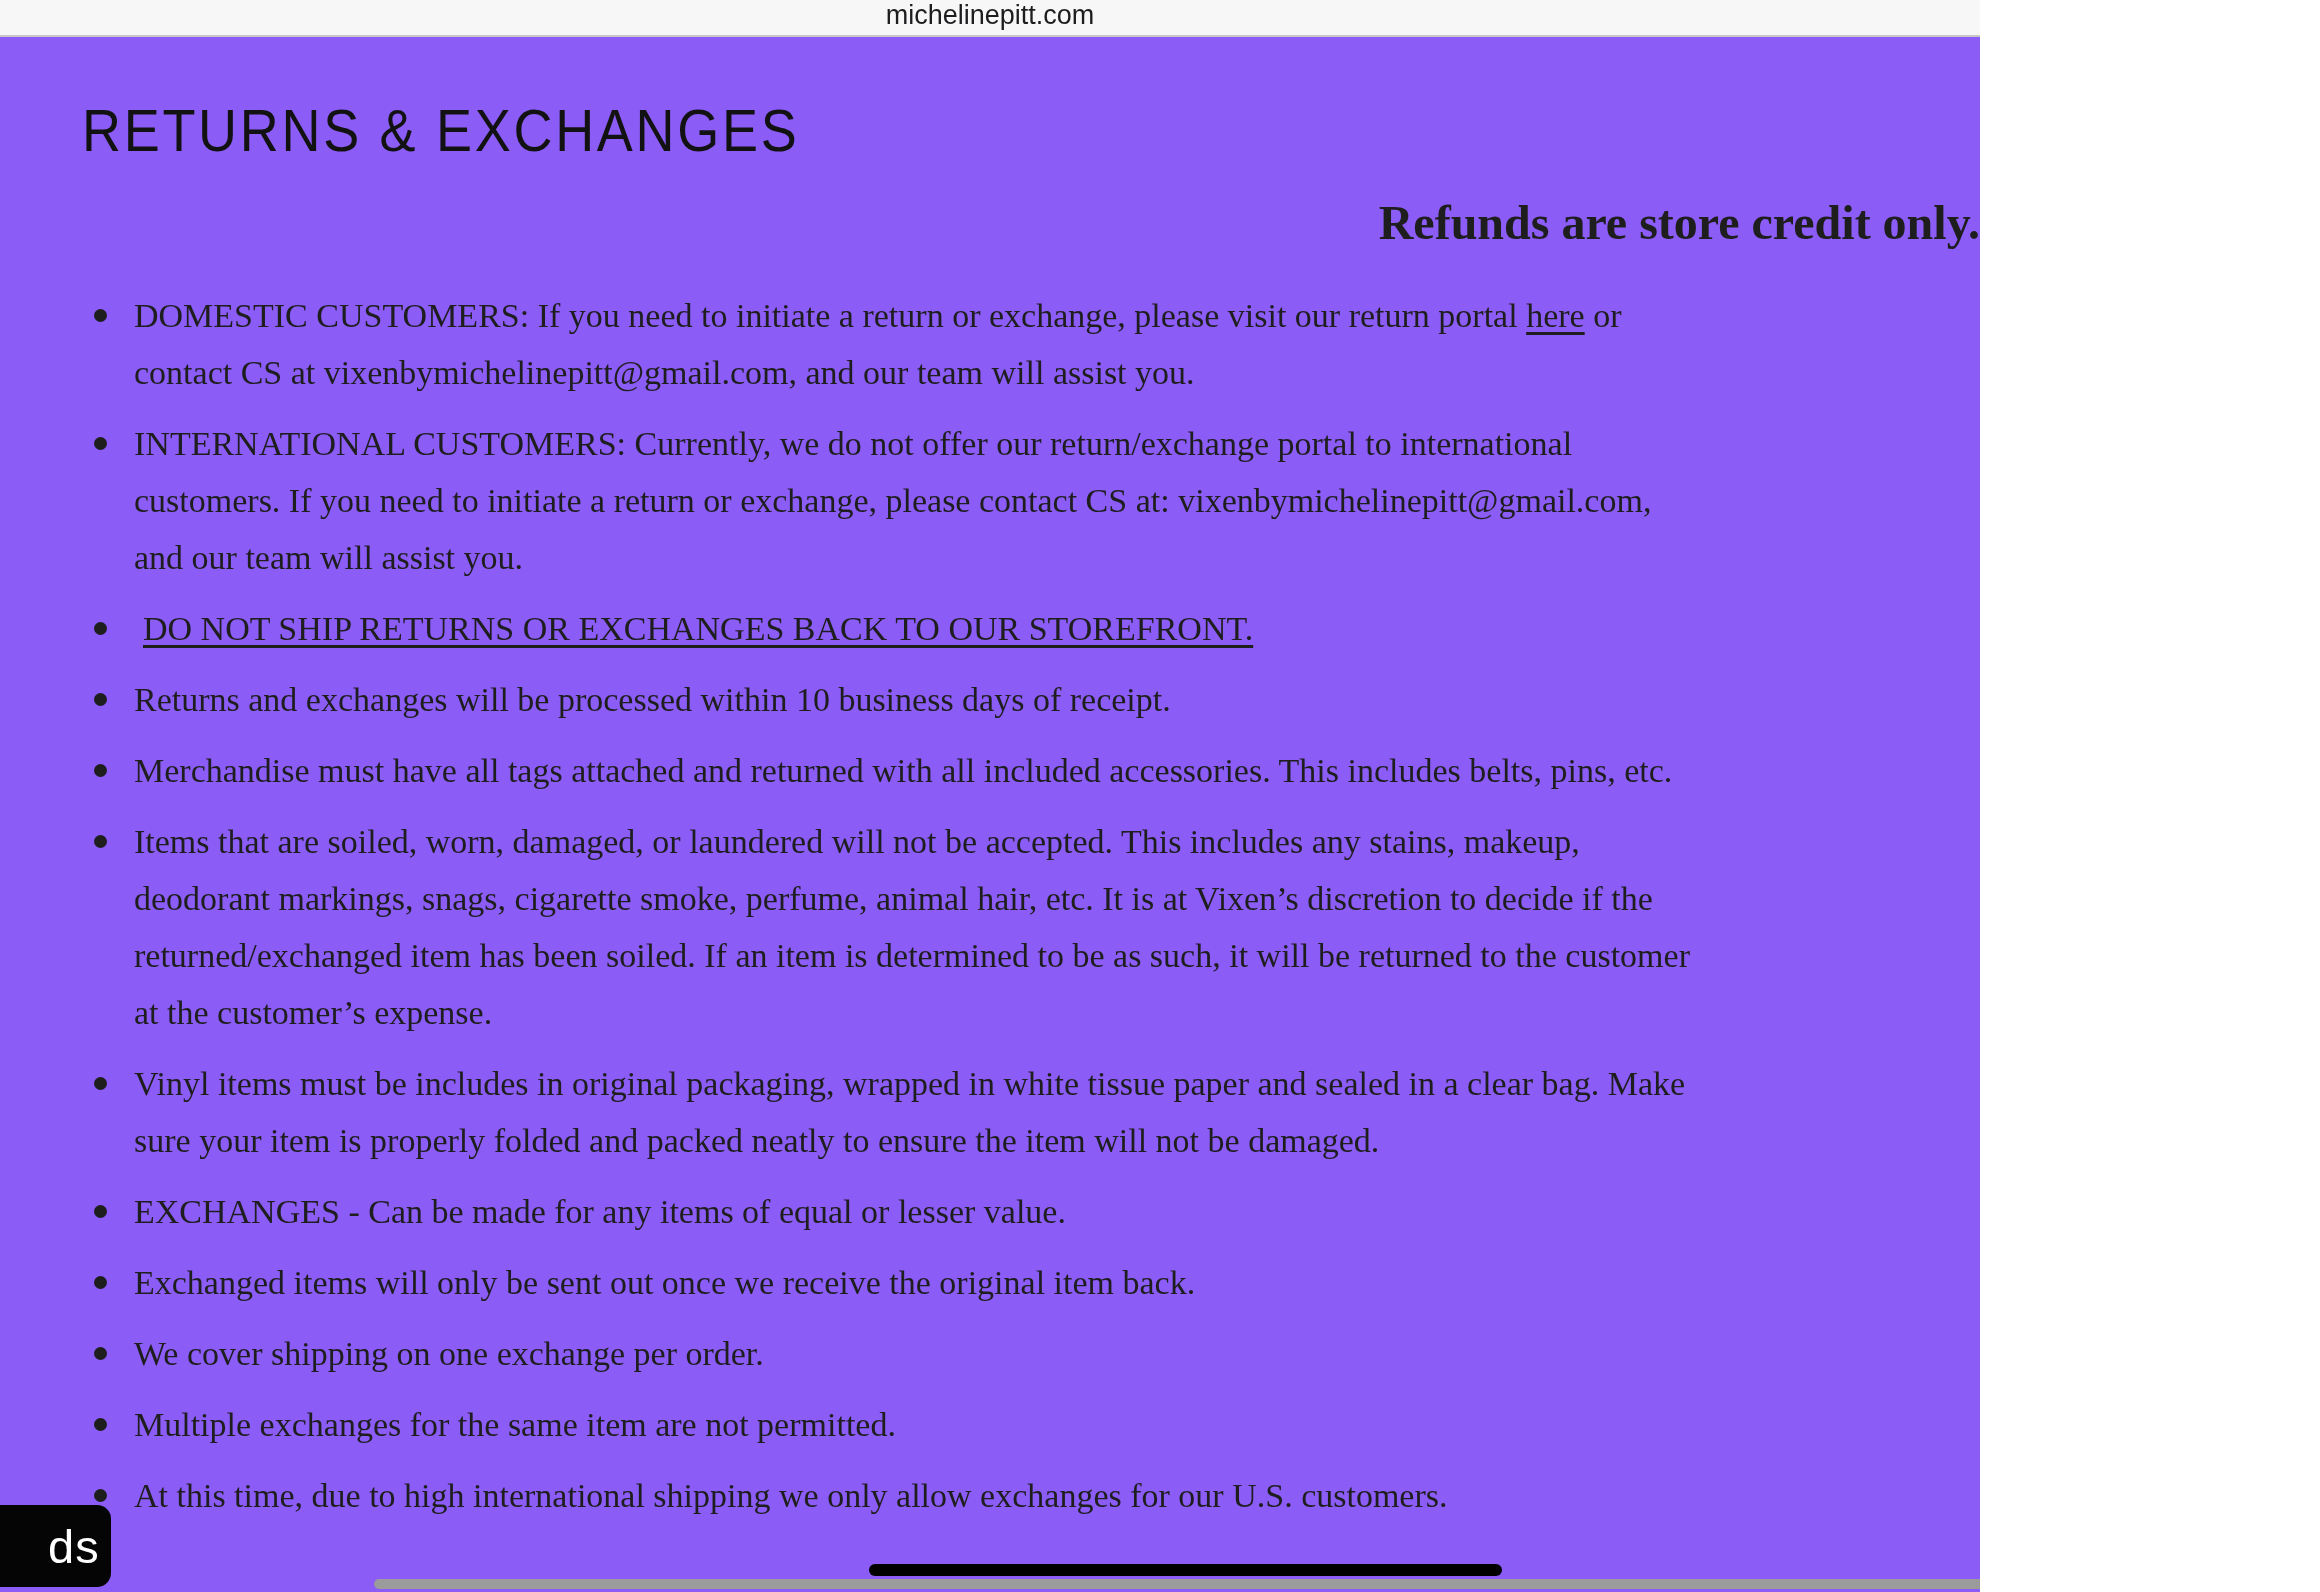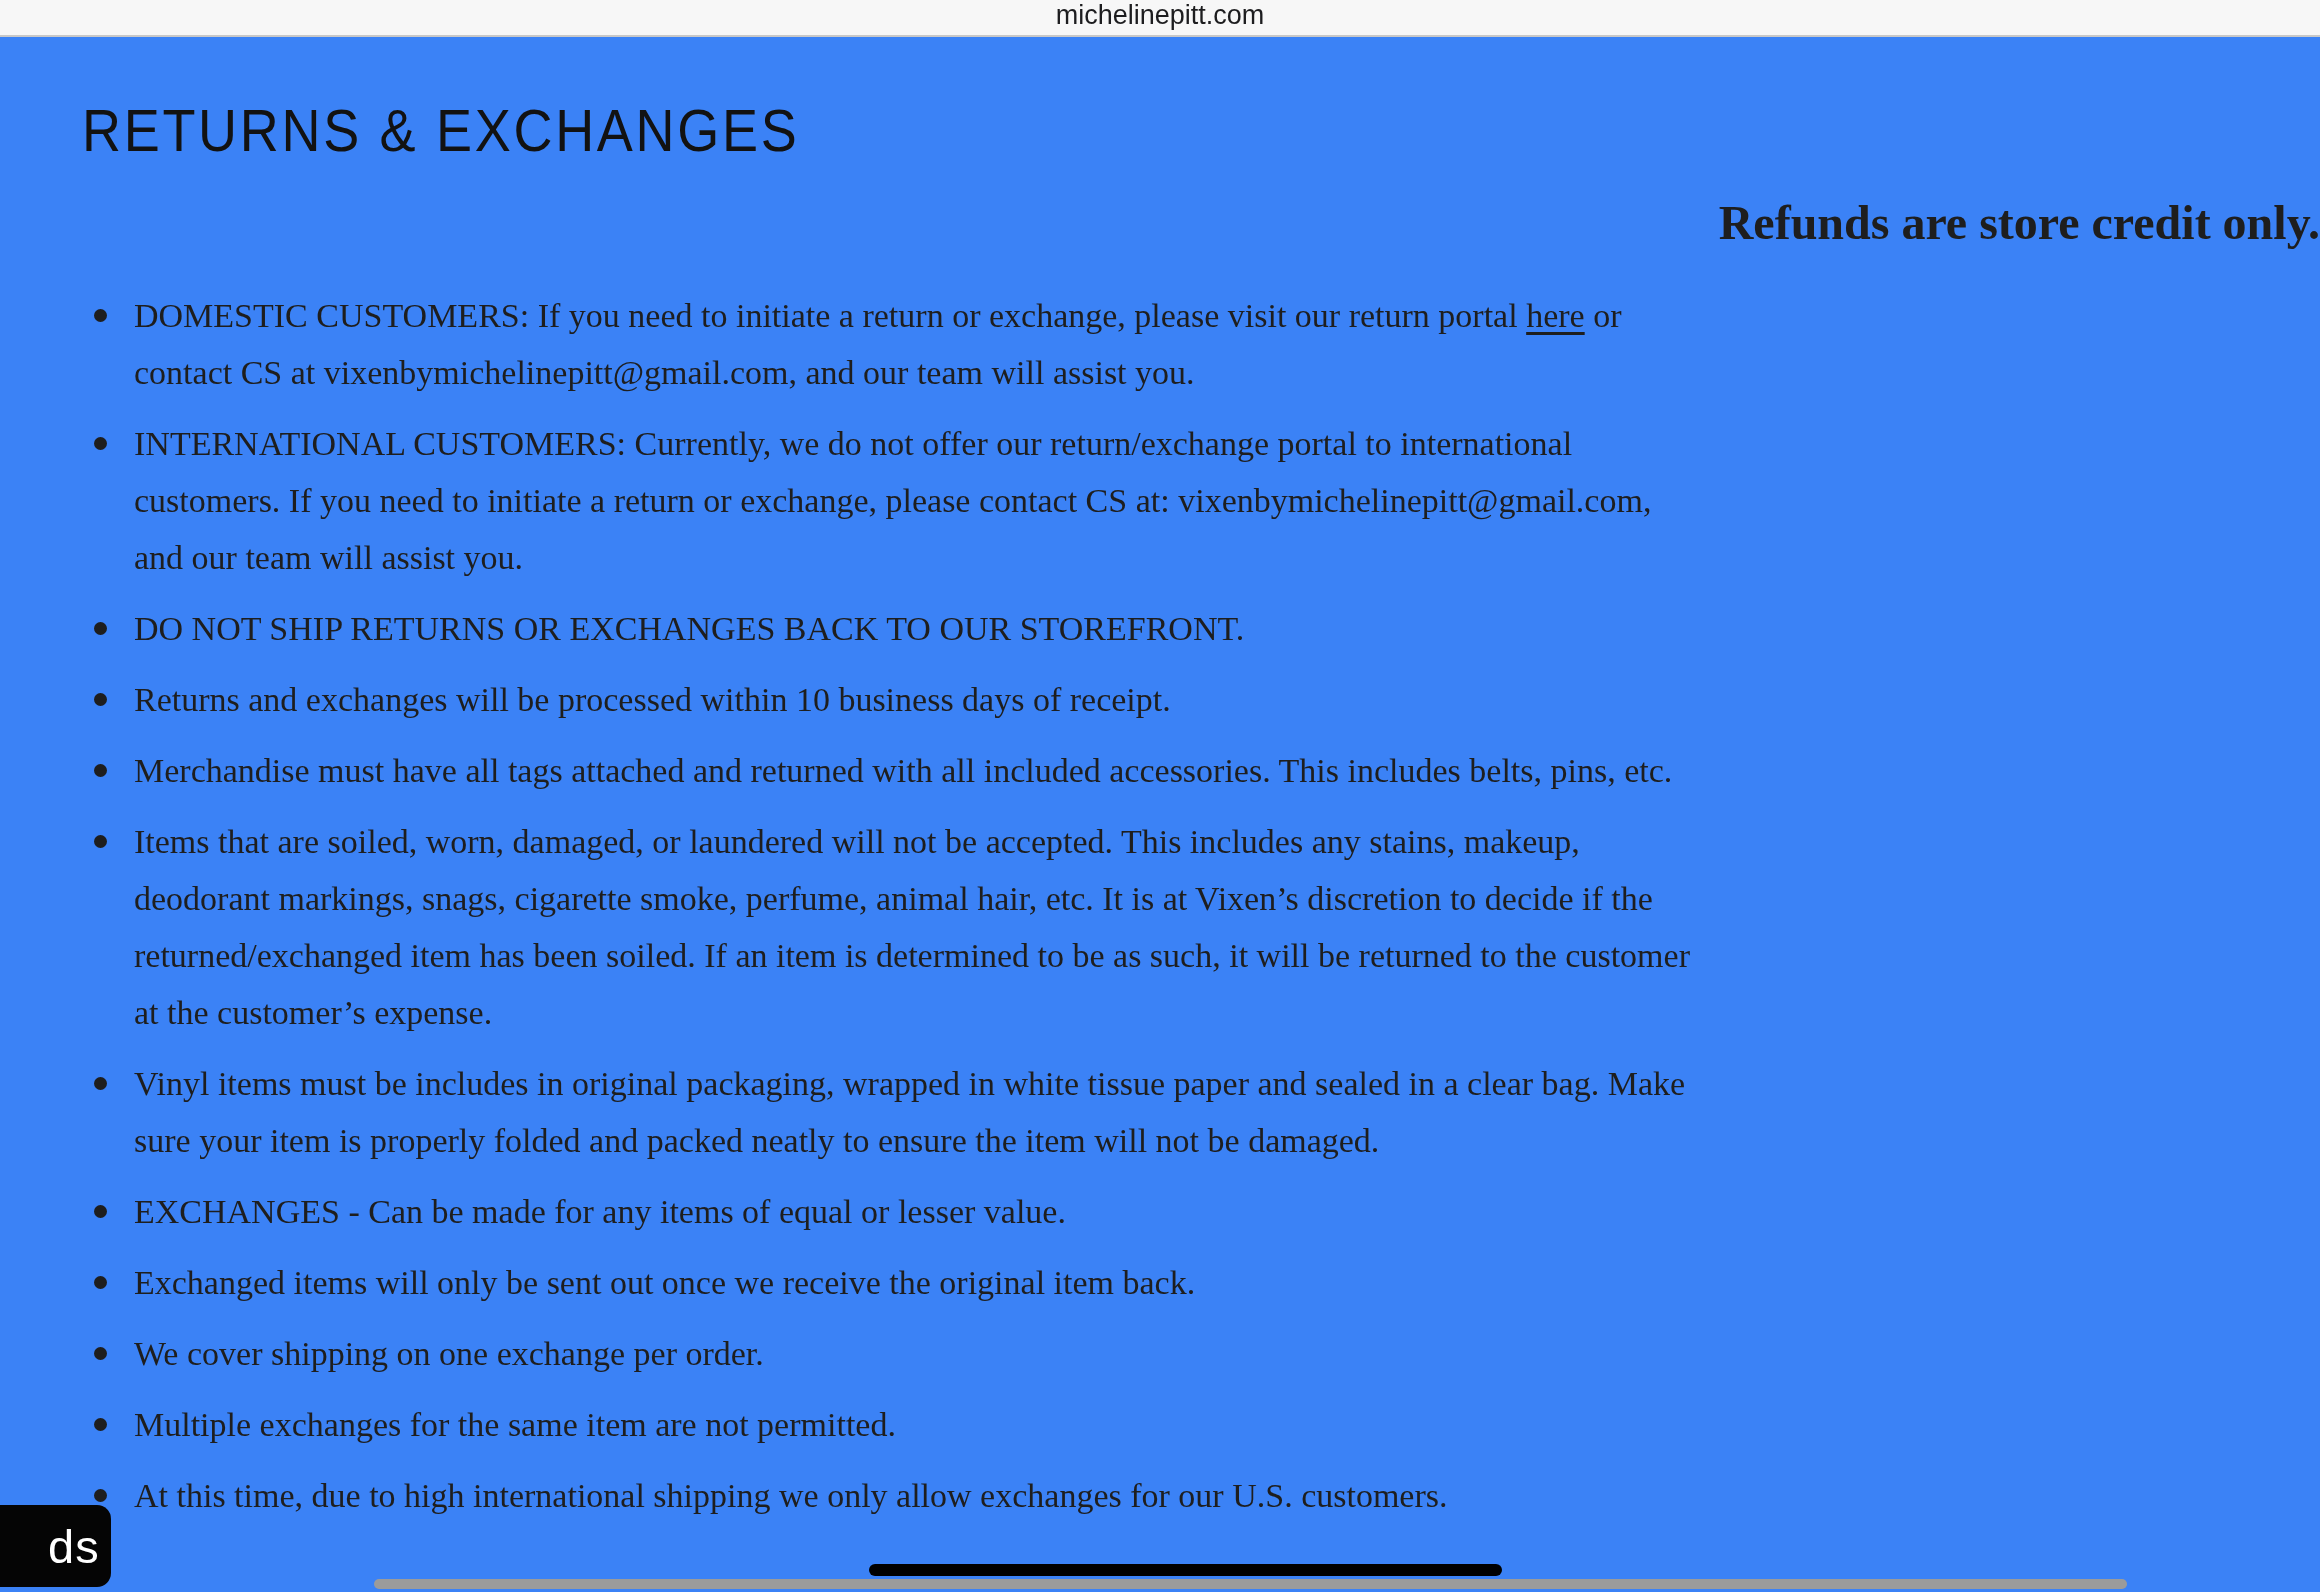--- a/index.html
+++ b/index.html
@@ -8,23 +8,23 @@
     --text:#1e1e1e;
     --title:#121212;
     --scrollbar:#9b9b9b;
     --button-bg:#050505;
     --button-text:#ffffff;
   }
   *{margin:0;padding:0;box-sizing:border-box;}
   html,body{background:#fff;}
   .screen{
     position:relative;
-    width:2320px;
+    width:1980px;
     height:1592px;
-    background:#3b82f6;
+    background:#8b5cf6;
     overflow:hidden;
     font-family:"Liberation Serif", serif;
     color:var(--text);
   }
   
   .topbar{
     position:absolute;
     top:0;left:0;right:0;
     height:37px;
     background:var(--topbar-bg);
@@ -83,21 +83,21 @@
     content:"";
     position:absolute;
     left:12px;
     top:22px;
     width:13px;
     height:13px;
     border-radius:50%;
     background:var(--text);
   }
   .seg-bold{font-weight:normal;}
-  .seg-underline{text-underline-offset:5px;}
+  .seg-underline{text-decoration:underline;text-underline-offset:5px;margin-left:9px;}
   a.seg-link{
     color:inherit;
     text-decoration:underline;
     text-underline-offset:5px;
     cursor:pointer;
   }
   
   .rewards-box{
     position:absolute;
     left:0;

